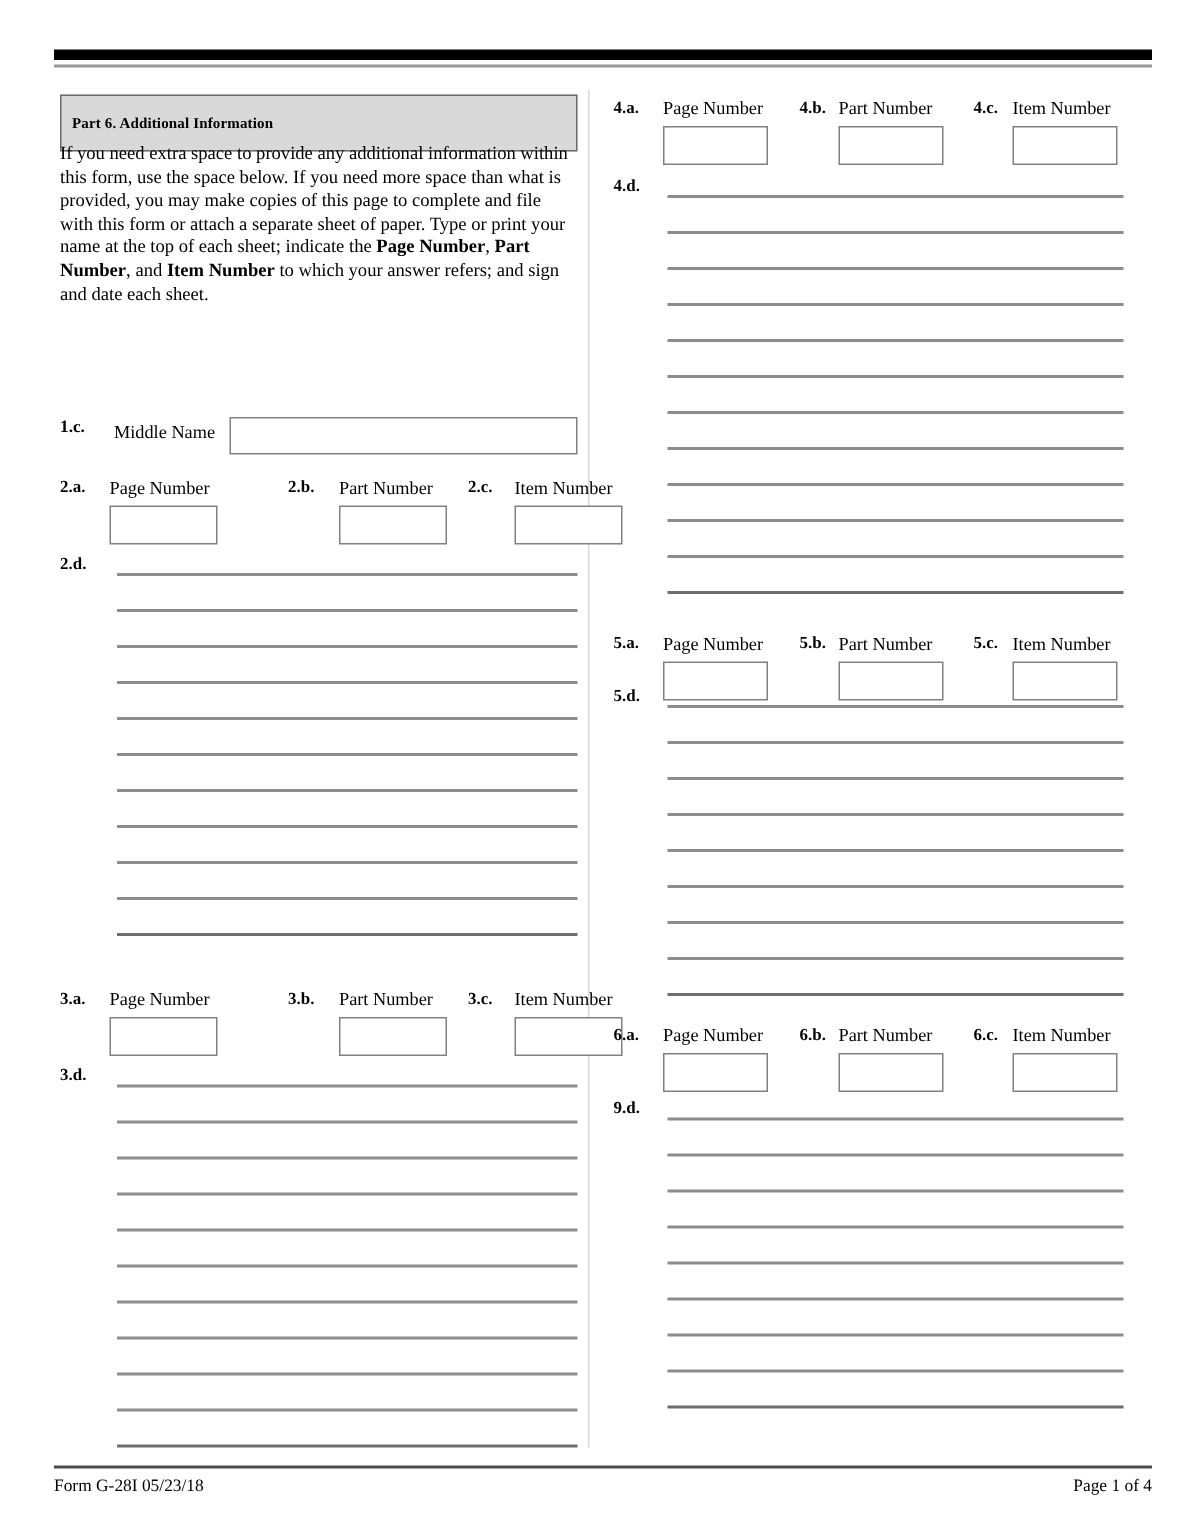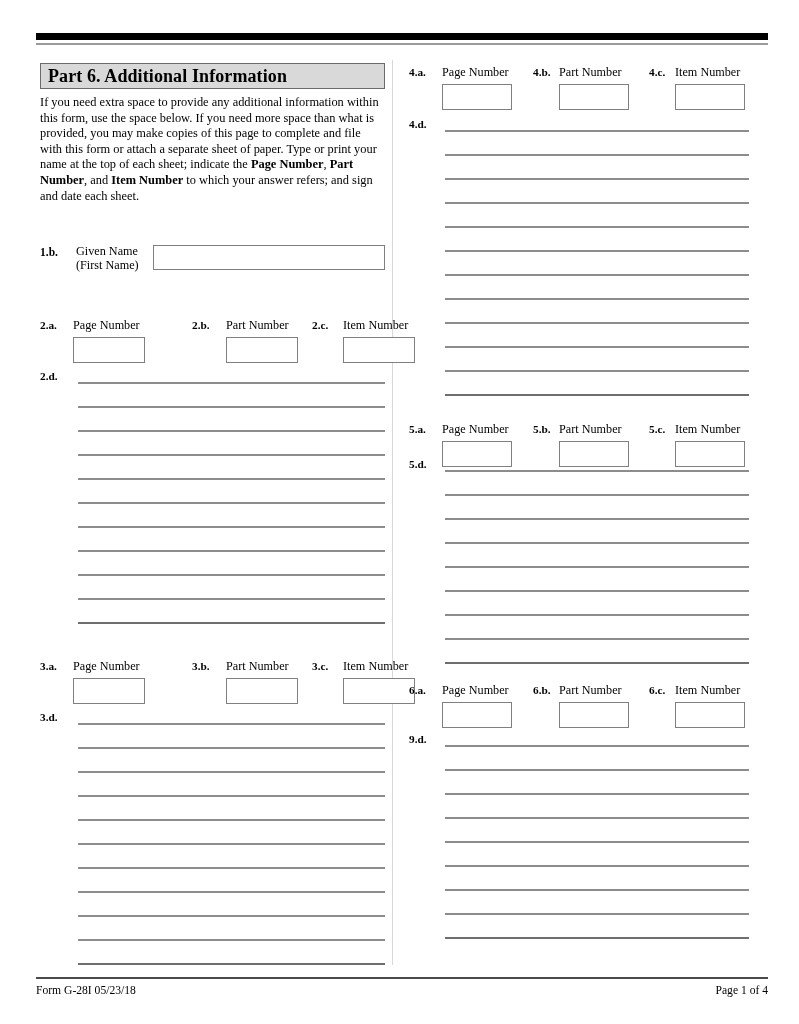--- a/index.html
+++ b/index.html
@@ -44,28 +44,28 @@
     position: absolute;
     left: 392px; top: 60px;
     width: 1px; height: 905px;
     background: #d8d8d8;
   }
 
   
   .part-header {
     position: absolute;
     left: 40px; top: 63px;
-    width: 345px; height: 26px;
+    width: 345px; height: 38px;
     background: #d9d9d9;
     border: 1px solid #6b6b6b;
     display: flex;
     align-items: center;
     padding-left: 7px;
     font-weight: bold;
-    font-size: 18px;
+    font-size: 10px;
     letter-spacing: .1px;
   }
 
   
   .instructions {
     position: absolute;
     left: 40px; top: 95px;
     width: 340px;
     font-size: 12.4px;
     line-height: 15.6px;
@@ -194,29 +194,28 @@
 
   <div class="part-header">
     <span>Part 6.  Additional Information</span>
   </div>
 
   <div class="instructions">
     <span>If you need extra space to provide any additional information within this form, use the space below.  If you need more space than what is provided, you may make copies of this page to complete and file with this form or attach a separate sheet of paper.  Type or print your name at the top of each sheet; indicate the </span><b>Page Number</b><span>, </span><b>Part Number</b><span>, and </span><b>Item Number</b><span> to which your answer refers; and sign and date each sheet.</span>
   </div>
 
 
-  <div class="name-row" style="top:245px;">
-    <span class="name-num">1.b.</span>
-    <span class="name-label">
-      <span>Given Name</span><br>
-      <span>(First Name)</span>
+
+  <div class="name-row" style="top:278px;">
+    <span class="name-num">1.c.</span>
+    <span class="name-label" style="top:4px;">
+      <span>Middle Name</span>
     </span>
     <div class="name-box"></div>
   </div>
-
 
   <div class="triple" style="left:40px; top:318px;">
     <span class="t-num c0n">2.a.</span>
     <span class="t-label c0l">Page Number</span>
     <div class="t-box c0b"></div>
 
     <span class="t-num c1n">2.b.</span>
     <span class="t-label c1l">Part Number</span>
     <div class="t-box c1b"></div>
 

